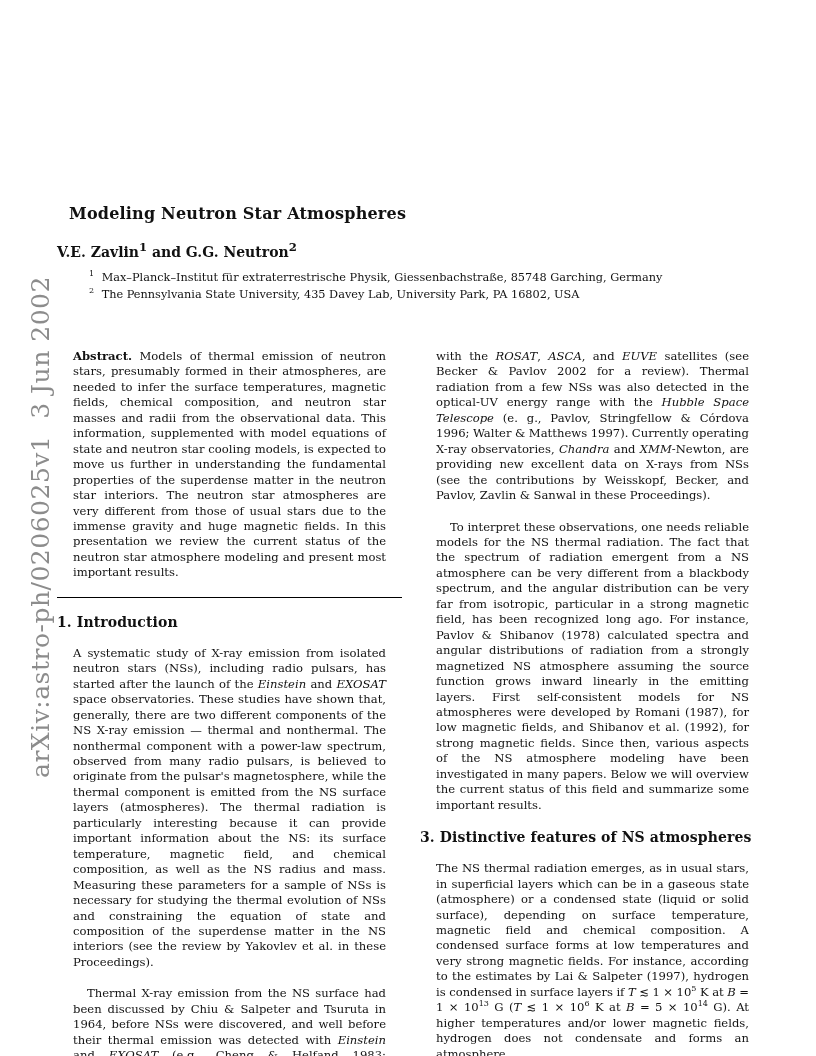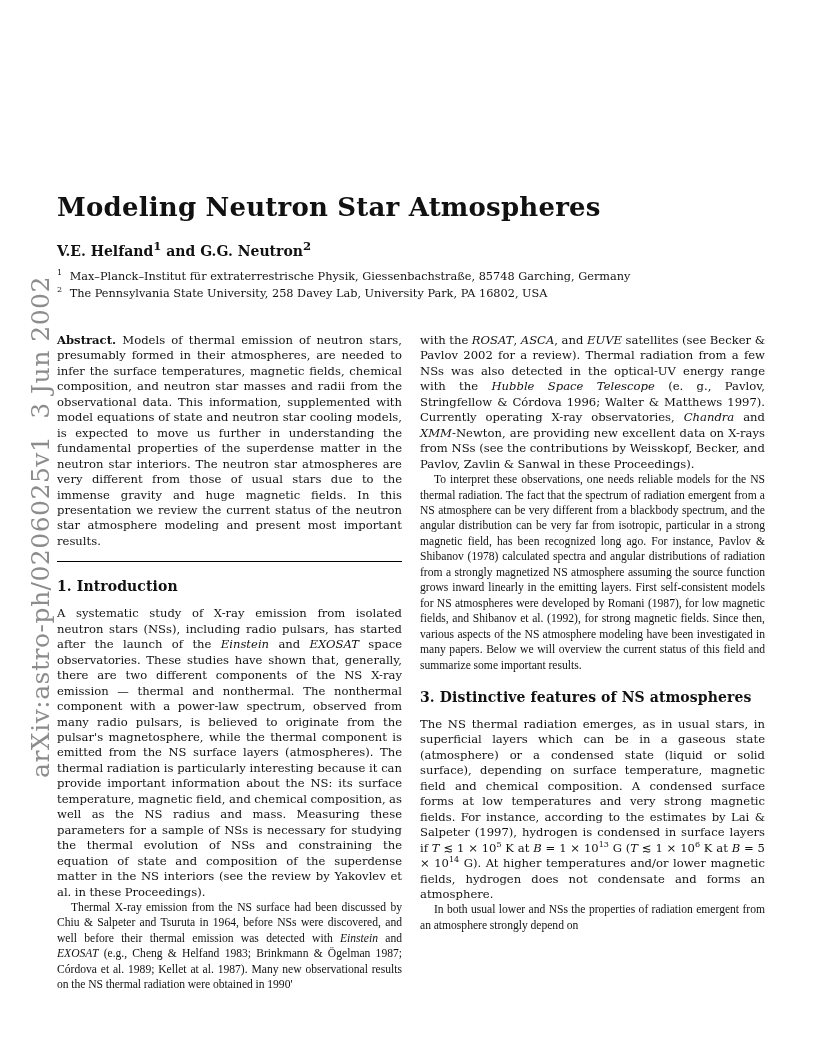--- a/index.html
+++ b/index.html
@@ -20,51 +20,51 @@
     transform: rotate(-90deg);
     transform-origin: 0 0;
     font-size: 25px;
     line-height: 34px;
     color: #8c8c8c;
     white-space: pre;
     letter-spacing: 0.5px;
   }
   .header { position: absolute; left: 57px; top: 192px; width: 708px; }
   .paper-title {
-    font-size: 26px;
+    font-size: 16px;
     font-weight: bold;
-    margin: 0;
+    margin: 12px;
     letter-spacing: 0.2px;
   }
   .authors-line {
     margin-top: 17px;
     font-size: 14px;
     font-weight: bold;
   }
-  .affiliations { margin-top: 9px; font-size: 11.3px; }
+  .affiliations { margin-top: 9px; font-size: 11.3px; margin-left: 32px; }
   .affiliation-line { margin: 0 0 3px 0; }
   .affiliation-line sup { font-size: 8px; margin-right: 4px; }
   .columns {
     position: absolute;
     left: 57px;
     top: 333px;
     width: 708px;
     display: flex;
     gap: 18px;
     align-items: flex-start;
   }
   .col { width: 345px; }
   .para {
-    margin: 0;
+    margin: 16px;
     font-size: 11.6px;
     line-height: 15.45px;
     text-align: justify;
     word-spacing: -0.2px;
   }
-  .para.indent { text-indent: 14px; font-family: Liberation Serif, serif; }
+  .para.indent { text-indent: 14px; }
   .para .it { font-style: italic; }
   .para .bd { font-weight: bold; }
   .para sup { font-size: 8px; line-height: 0; }
   .rule {
     border: none;
     border-top: 1.2px solid #000;
     margin: 12px 0 0 0;
     height: 0;
   }
   .section-heading {
@@ -77,24 +77,24 @@
 </style>
 </head>
 <body>
 
 <div class="page">
 
   <div class="arxiv-stamp">arXiv:astro-ph/0206025v1  3 Jun 2002</div>
 
   <div class="header">
     <h1 class="paper-title">Modeling Neutron Star Atmospheres</h1>
-    <div class="authors-line"><span>V.E. Helfand</span><sup>1</sup><span> and G.G. Neutron</span><sup>2</sup></div>
+    <div class="authors-line"><span>V.E. Zavlin</span><sup>1</sup><span> and G.G. Neutron</span><sup>2</sup></div>
     <div class="affiliations">
       <div class="affiliation-line"><sup>1</sup><span> Max–Planck–Institut für extraterrestrische Physik, Giessenbachstraße, 85748 Garching, Germany</span></div>
-      <div class="affiliation-line"><sup>2</sup><span> The Pennsylvania State University, 258 Davey Lab, University Park, PA 16802, USA</span></div>
+      <div class="affiliation-line"><sup>2</sup><span> The Pennsylvania State University, 435 Davey Lab, University Park, PA 16802, USA</span></div>
     </div>
   </div>
 
   <div class="columns">
     <div class="col">
         <p class="para"><span class="bd">Abstract.</span><span> Models of thermal emission of neutron stars, presumably formed in their atmospheres, are needed to infer the surface temperatures, magnetic fields, chemical composition, and neutron star masses and radii from the observational data. This information, supplemented with model equations of state and neutron star cooling models, is expected to move us further in understanding the fundamental properties of the superdense matter in the neutron star interiors. The neutron star atmospheres are very different from those of usual stars due to the immense gravity and huge magnetic fields. In this presentation we review the current status of the neutron star atmosphere modeling and present most important results.</span></p>
         <div class="rule"></div>
         <h2 class="section-heading">1. Introduction</h2>
         <p class="para"><span>A systematic study of X-ray emission from isolated neutron stars (NSs), including radio pulsars, has started after the launch of the </span><span class="it">Einstein</span><span> and </span><span class="it">EXOSAT</span><span> space observatories. These studies have shown that, generally, there are two different components of the NS X-ray emission — thermal and nonthermal. The nonthermal component with a power-law spectrum, observed from many radio pulsars, is believed to originate from the pulsar's magnetosphere, while the thermal component is emitted from the NS surface layers (atmospheres). The thermal radiation is particularly interesting because it can provide important information about the NS: its surface temperature, magnetic field, and chemical composition, as well as the NS radius and mass. Measuring these parameters for a sample of NSs is necessary for studying the thermal evolution of NSs and constraining the equation of state and composition of the superdense matter in the NS interiors (see the review by Yakovlev et al. in these Proceedings).</span></p>
         <p class="para indent"><span>Thermal X-ray emission from the NS surface had been discussed by Chiu &amp; Salpeter and Tsuruta in 1964, before NSs were discovered, and well before their thermal emission was detected with </span><span class="it">Einstein</span><span> and </span><span class="it">EXOSAT</span><span> (e.g., Cheng &amp; Helfand 1983; Brinkmann &amp; Ögelman 1987; Córdova et al. 1989; Kellet at al. 1987). Many new observational results on the NS thermal radiation were obtained in 1990'</span></p>

